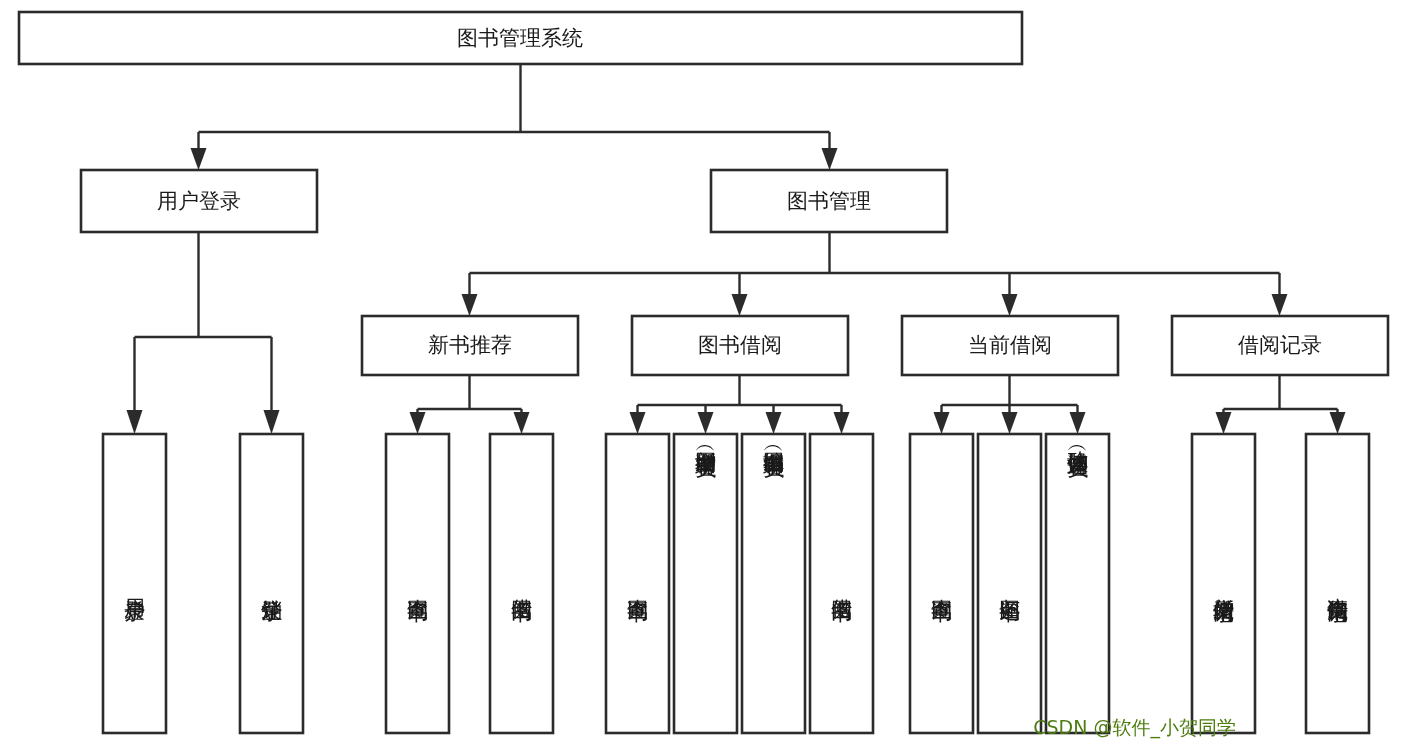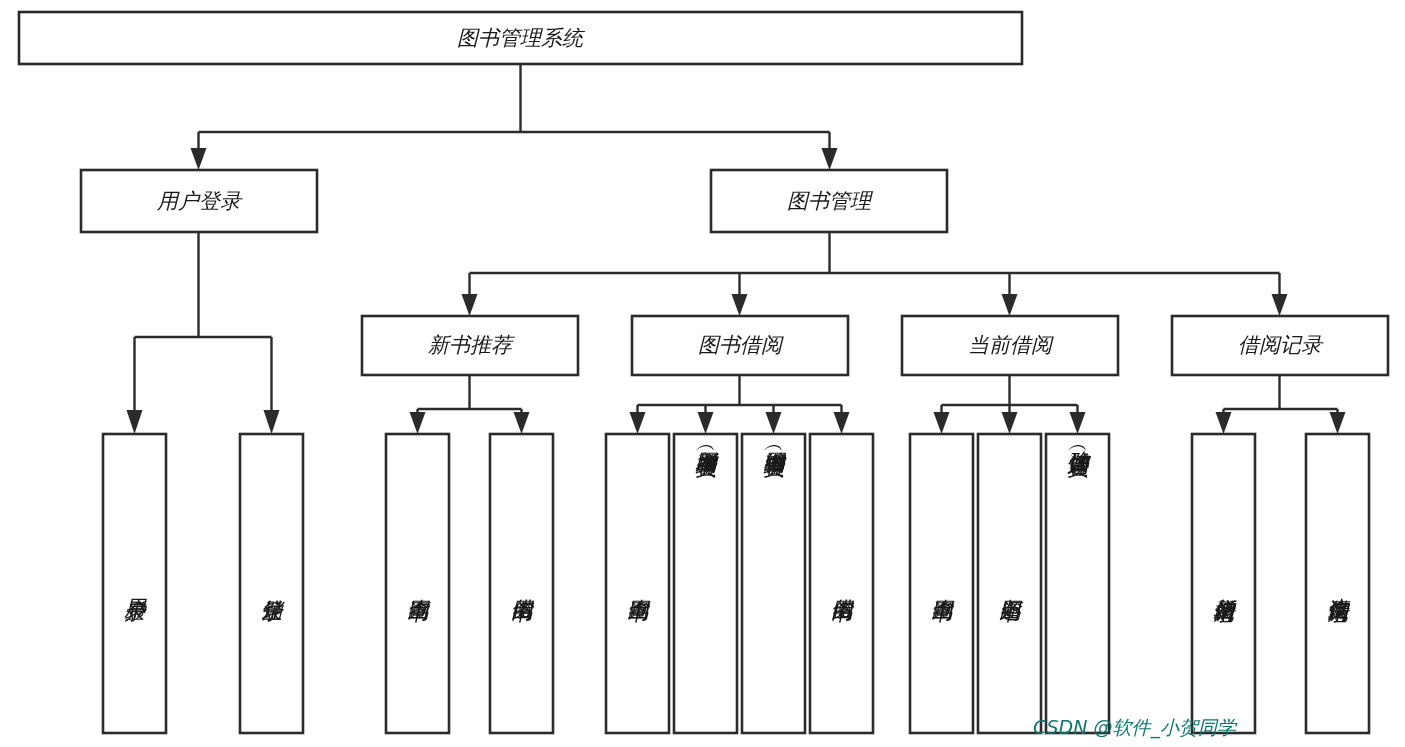--- a/index.html
+++ b/index.html
@@ -10,21 +10,20 @@
   body {
     width: 1405px;
     height: 747px;
     font-family: "DejaVu Sans", "Liberation Sans", sans-serif;
     overflow: hidden;
   }
   #diagram-root {
     position: relative;
     width: 1244px;
     height: 747px;
-    font-style: italic;
   }
   svg#flow-svg {
     position: absolute;
     top: 0;
     left: 0;
     width: 1405px;
     height: 747px;
   }
   .node-box {
     fill: #ffffff;
@@ -62,21 +61,21 @@
     justify-content: center;
     white-space: pre;
     pointer-events: none;
   }
   .watermark {
     position: absolute;
     right: 8px;
     bottom: 6px;
     font-family: "DejaVu Sans", "Liberation Sans", sans-serif;
     font-size: 19px;
-    color: #0f766e;
+    color: #4d7c0f;
     white-space: nowrap;
   }
 </style>
 </head>
 <body>
 
 <div id="diagram-root">
 
   <svg id="flow-svg" viewBox="0 0 1405 747">
 

